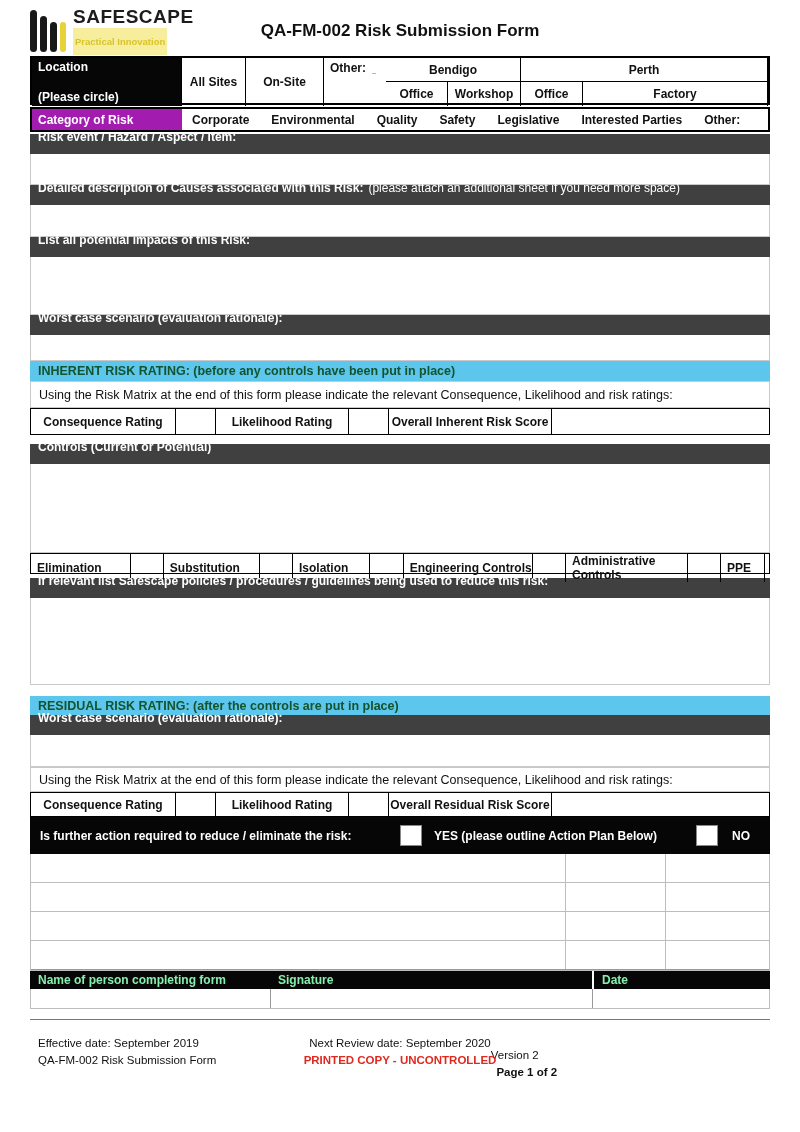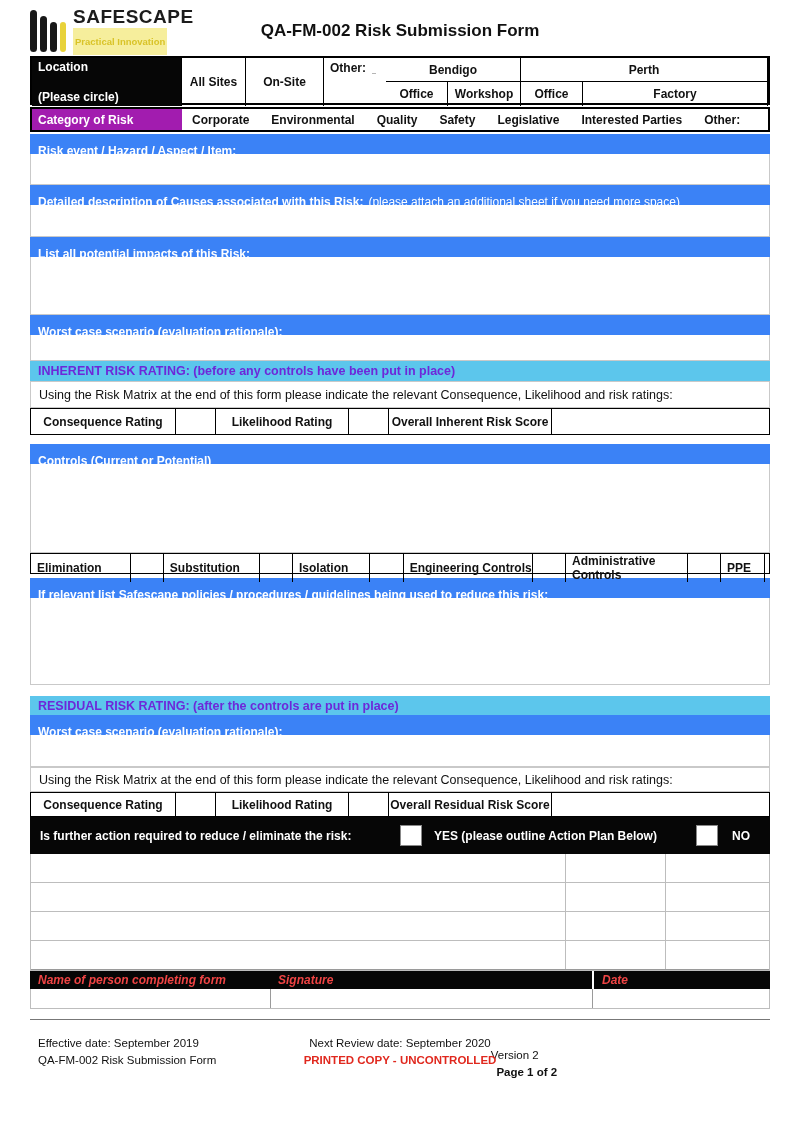--- a/index.html
+++ b/index.html
@@ -13,23 +13,23 @@
   .logo-bars { display:flex; align-items:flex-end; gap:3px; height:42px; margin-right:5px; }
   .lbar { width:7px; border-radius:4px; background:#181818; }
   .lbar.b1{height:42px;} .lbar.b2{height:36px;} .lbar.b3{height:30px;}
   .lbar.yellow{ background:#e8d23a; height:30px; width:6px; }
   .logo-text { display:flex; flex-direction:column; line-height:1; }
   .logo-name { font-weight:bold; font-size:19px; letter-spacing:.5px; color:#1c1c1c; }
   .logo-tag { font-size:9.5px; font-weight:bold; color:#d9c328; background:#f6ee9c; margin-top:2px; padding:9px 2px; width:max-content; }
   .doc-title { position:absolute; left:0; right:0; text-align:center; font-size:17px; font-weight:bold; }
 
   
-  .bar { background:#3b82f6; color:#fff; font-weight:bold; font-size:12px; display:flex; align-items:flex-start; padding:10px 8px; }
+  .bar { background:#404040; color:#fff; font-weight:bold; font-size:12px; display:flex; align-items:flex-end; padding:10px 8px; }
   .bar .note { font-weight:normal; margin-left:5px; }
-  .bar-cyan { background:#5cc6ec; color:#6d28d9; font-weight:bold; font-size:12.5px; display:flex; align-items:center; padding:0 8px; }
+  .bar-cyan { background:#5cc6ec; color:#14532d; font-weight:bold; font-size:12.5px; display:flex; align-items:center; padding:0 8px; }
   .space { background:#fff; border:1px solid #c9c9c9; border-top:none; }
   .gap2 { height:2px; } .gap4{height:4px;} .gap9{height:9px;} .gap11{height:11px;}
   .h19{height:19px;} .h20{height:20px;} .h18{height:18px;}
 
   
   .loc { display:grid; grid-template-columns:150px 64px 78px 62px 62px 73px 62px 1fr;
          grid-template-rows:24px 24px; border:2px solid #000; height:49px; font-size:12px; }
   .loc > div { border-right:1.5px solid #000; display:flex; align-items:center; justify-content:center; font-weight:bold; }
   .loc .rb0 { border-right:none; }
   .loc .bb { border-bottom:1.5px solid #000; }
@@ -68,21 +68,21 @@
   .act-head { display:grid; grid-template-columns:535px 100px 1fr; border:2.5px solid #0a0a0a; height:33px; font-size:12px; font-weight:bold; }
   .act-head > div { border-right:2.5px solid #0a0a0a; display:flex; align-items:center; padding-left:8px; }
   .act-head > div:last-child { border-right:none; }
   .act-body { border:1px solid #bdbdbd; border-top:none; }
   .act-row { display:grid; grid-template-columns:535px 100px 1fr; height:29px; border-bottom:1px solid #bdbdbd; }
   .act-row:last-child { border-bottom:1px solid #9a9a9a; }
   .act-row > div { border-right:1px solid #bdbdbd; }
   .act-row > div:last-child { border-right:none; }
 
   
-  .sign-bar { display:grid; grid-template-columns:240px 322px 1fr; background:#060606; color:#ef4444; height:18px; font-size:12px; font-weight:bold;font-style:italic; }
+  .sign-bar { display:grid; grid-template-columns:240px 322px 1fr; background:#060606; color:#86efac; height:18px; font-size:12px; font-weight:bold; }
   .sign-bar > div { display:flex; align-items:center; padding-left:8px; }
   .sign-bar .date-cell { border-left:2px solid #fff; }
   .sign-row { display:grid; grid-template-columns:240px 322px 1fr; height:20px; border:1px solid #bdbdbd; border-top:none; }
   .sign-row > div { border-right:1px solid #9a9a9a; }
   .sign-row > div:last-child { border-right:none; }
 
   
   .footer { margin-top:10px; border-top:1.5px solid #777; padding-top:5px; font-size:11.5px; }
   .f-row { display:grid; grid-template-columns:1fr auto 1fr; align-items:center; height:17px; }
   .f-left { text-align:left; padding-left:8px; }

